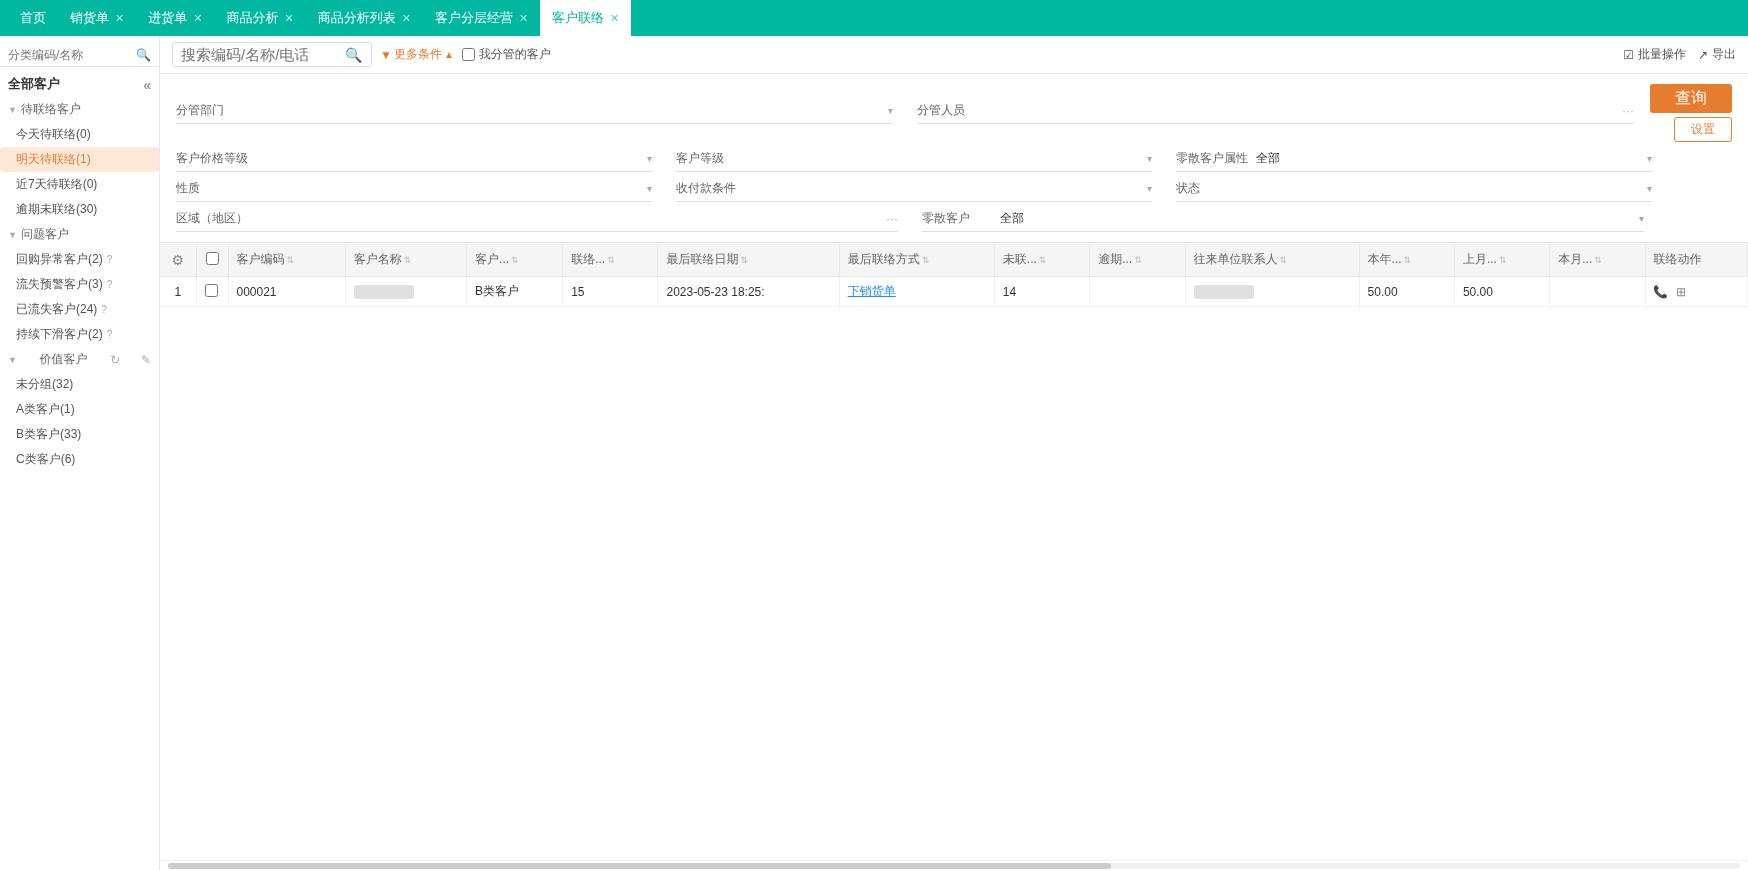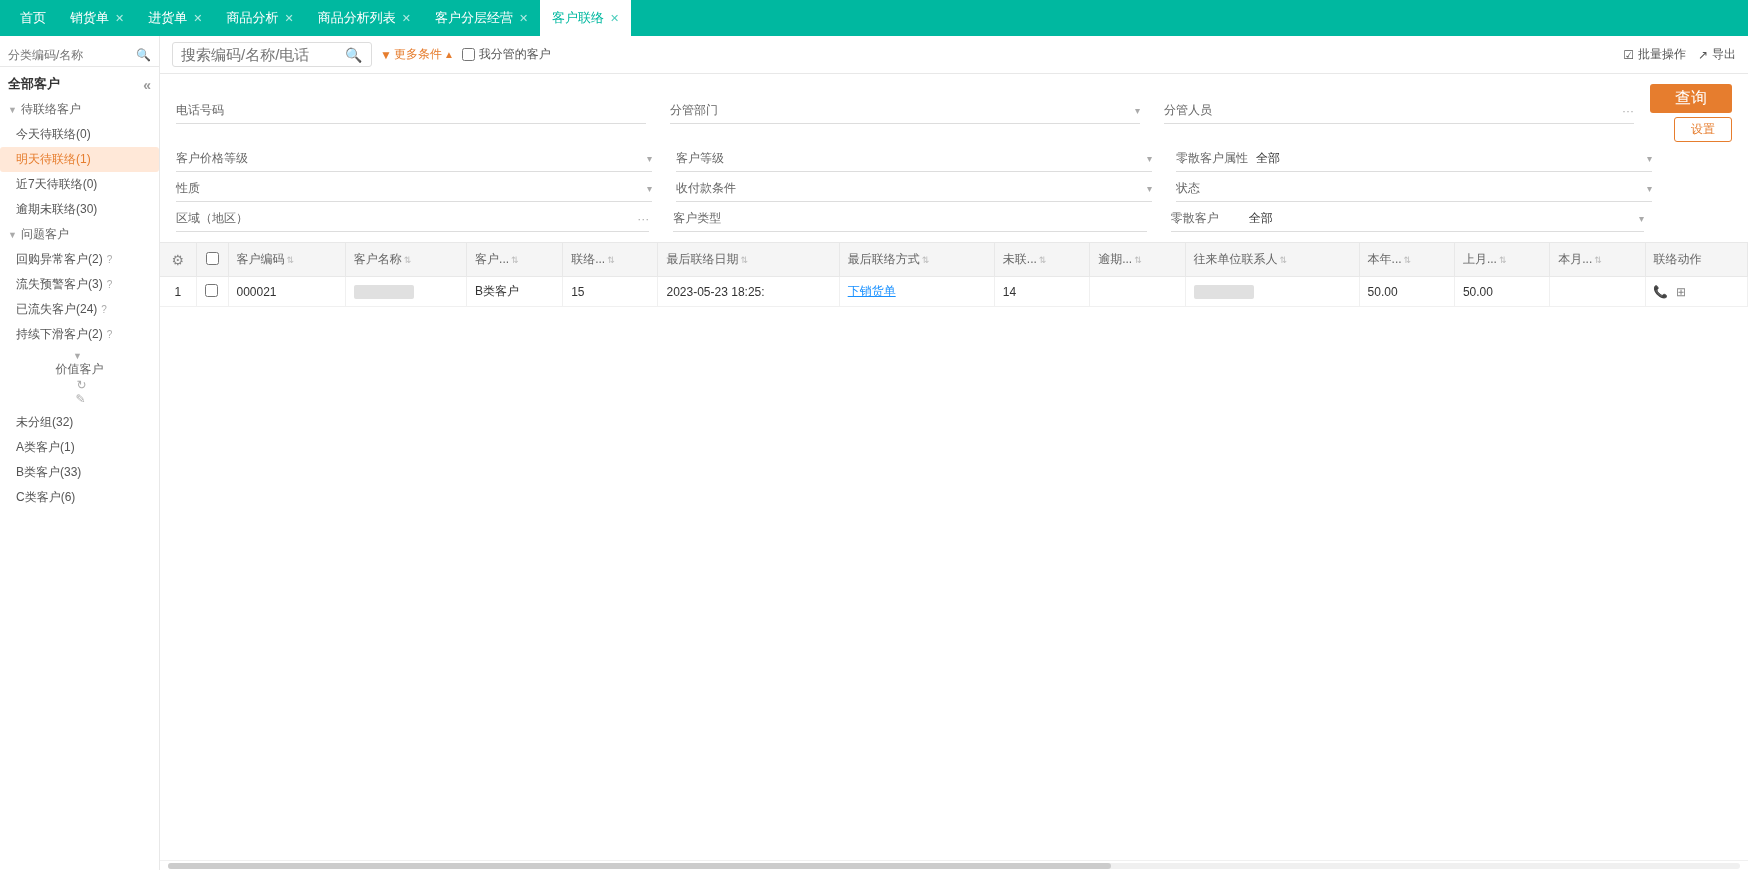--- a/index.html
+++ b/index.html
@@ -415,21 +415,21 @@
     </div>
     <div class="sidebar-item">
       <span>已流失客户(24)</span>
       <span class="help-icon">?</span>
     </div>
     <div class="sidebar-item">
       <span>持续下滑客户(2)</span>
       <span class="help-icon">?</span>
     </div>
 
-    <div class="sidebar-group-title" style="display:flex; align-items:center; justify-content: space-between; flex-direction: column;">
+    <div class="sidebar-group-title" style="display:flex; align-items:center; justify-content: space-between;">
       <span>价值客户</span>
       <span style="font-size:12px; color:#aaa; margin-left:4px; cursor:pointer;">↻</span>
       <span style="font-size:12px; color:#aaa; margin-left:2px; cursor:pointer;">✎</span>
     </div>
     <div class="sidebar-item">
       <span>未分组(32)</span>
     </div>
     <div class="sidebar-item">
       <span>A类客户(1)</span>
     </div>
@@ -465,24 +465,20 @@
         <div class="toolbar-btn">
           <span>↗</span>
           <span>导出</span>
         </div>
       </div>
     </div>
 
     <div class="filter-panel">
 
       <div class="filter-row">
-        <div class="filter-field">
-          <span class="filter-label">电话号码</span>
-          <span class="filter-value"></span>
-        </div>
         <div class="filter-field" style="cursor:pointer;">
           <span class="filter-label">分管部门</span>
           <span class="filter-value"></span>
           <span class="filter-arrow">▾</span>
         </div>
         <div class="filter-field" style="flex:1; margin-right:0;">
           <span class="filter-label">分管人员</span>
           <span class="filter-value"></span>
           <span class="filter-dots">···</span>
         </div>
@@ -528,24 +524,20 @@
           <span class="filter-arrow">▾</span>
         </div>
         <div style="width:80px;"></div>
       </div>
 
       <div class="filter-row">
         <div class="filter-field" style="cursor:pointer;">
           <span class="filter-label">区域（地区）</span>
           <span class="filter-value"></span>
           <span class="filter-dots">···</span>
-        </div>
-        <div class="filter-field">
-          <span class="filter-label">客户类型</span>
-          <span class="filter-value"></span>
         </div>
         <div class="filter-field" style="cursor:pointer; margin-right:8px;">
           <span class="filter-label">零散客户</span>
           <span class="filter-value">全部</span>
           <span class="filter-arrow">▾</span>
         </div>
         <div style="width:80px;"></div>
       </div>
     </div>
 

